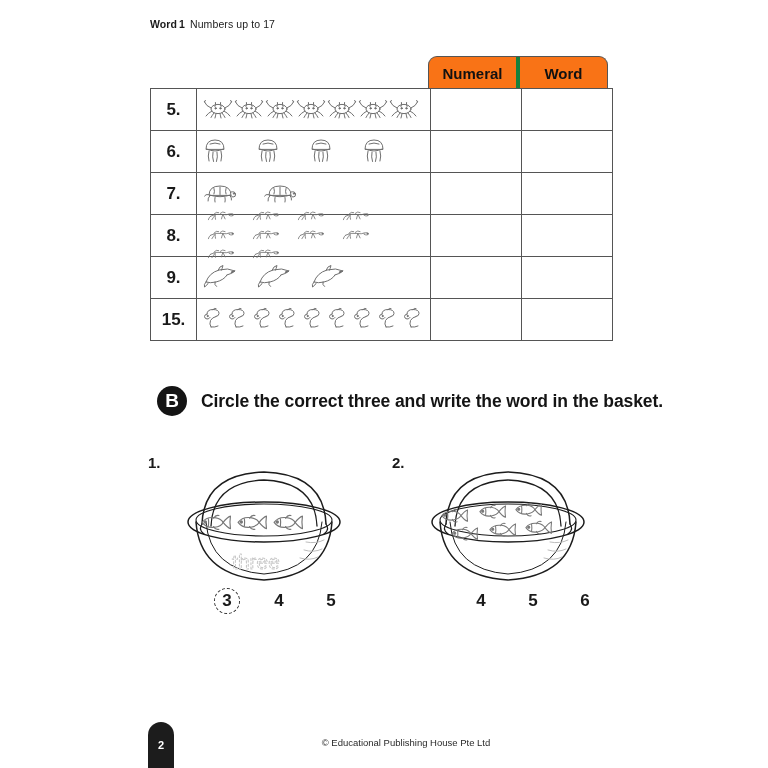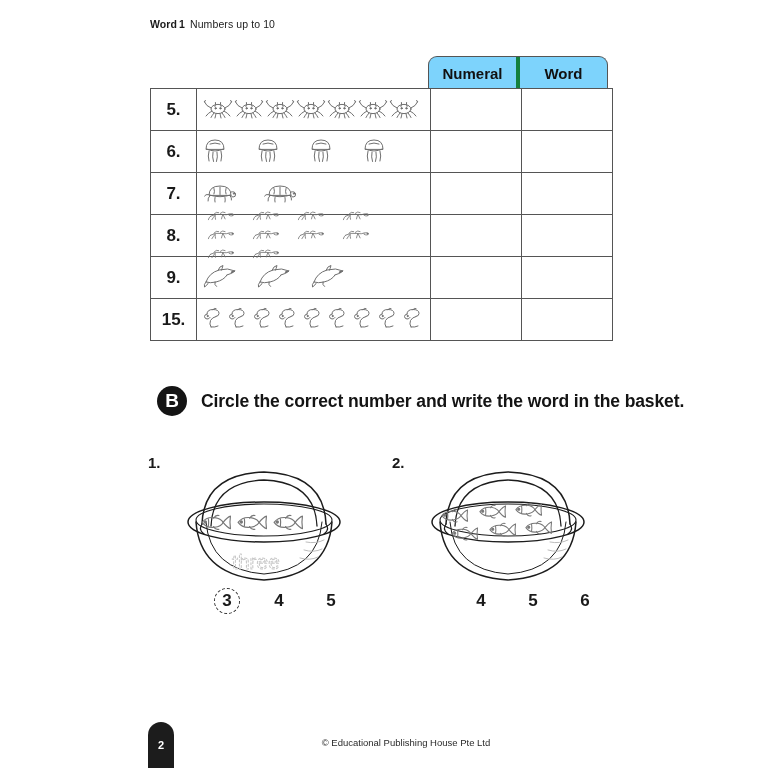--- a/index.html
+++ b/index.html
@@ -49,21 +49,21 @@
   .col-num  { width: 90px; }
   .col-word { width: 90px; }
 
   
   #table-head {
     position: absolute;
     left: 428px;
     top: 56px;
     width: 180px;
     height: 33px;
-    background: #7dd3fc;
+    background: #f97316;
     border: 1px solid #555;
     border-bottom: none;
     border-radius: 9px 9px 0 0;
     box-sizing: border-box;
     display: flex;
   }
   #table-head .hcell {
     flex: 1 1 50%;
     display: flex;
     align-items: center;
@@ -178,21 +178,21 @@
     text-align: center;
     font-size: 9.5px;
     color: #2a2a2a;
     padding-left: 44px;
   }
 </style>
 </head>
 <body>
 
 <div id="page-header">
-  <span class="topic-word">Word</span><span class="topic-num">1</span><span class="topic-desc">Numbers up to 10</span>
+  <span class="topic-word">Word</span><span class="topic-num">1</span><span class="topic-desc">Numbers up to 17</span>
 </div>
 
 <div id="table-head">
   <div class="hcell">Numeral</div>
   <div class="hcell">Word</div>
 </div>
 
 <table id="count-table">
   <tbody id="table-body">
       <tr>
@@ -538,21 +538,21 @@
           </div>
         </td>
         <td class="col-num"></td>
         <td class="col-word"></td>
       </tr>
     </tbody>
 </table>
 
 <div id="section-b">
   <div id="b-badge">B</div>
-  <div id="b-instruction">Circle the correct number and write the word in the basket.</div>
+  <div id="b-instruction">Circle the correct three and write the word in the basket.</div>
 </div>
 
 <div class="basket-block" id="basket-1">
   <div class="q-label">1.</div>
   <div class="basket-art" id="basket-art-1"><svg width="172" height="125" viewBox="0 0 172 125" fill="none" stroke="#1c1c1c" stroke-width="1.5" stroke-linecap="round" stroke-linejoin="round">
         <path d="M24 60 Q26 10 86 8 Q146 10 148 60"></path>
         <path d="M33 62 Q35 18 86 16 Q137 18 139 62" stroke-width="1.3"></path>
         <ellipse cx="86" cy="58" rx="76" ry="20"></ellipse>
         <ellipse cx="86" cy="56" rx="68" ry="16" stroke-width="1.1"></ellipse>
         <path d="M18 58 Q22 112 86 116 Q150 112 154 58"></path>

